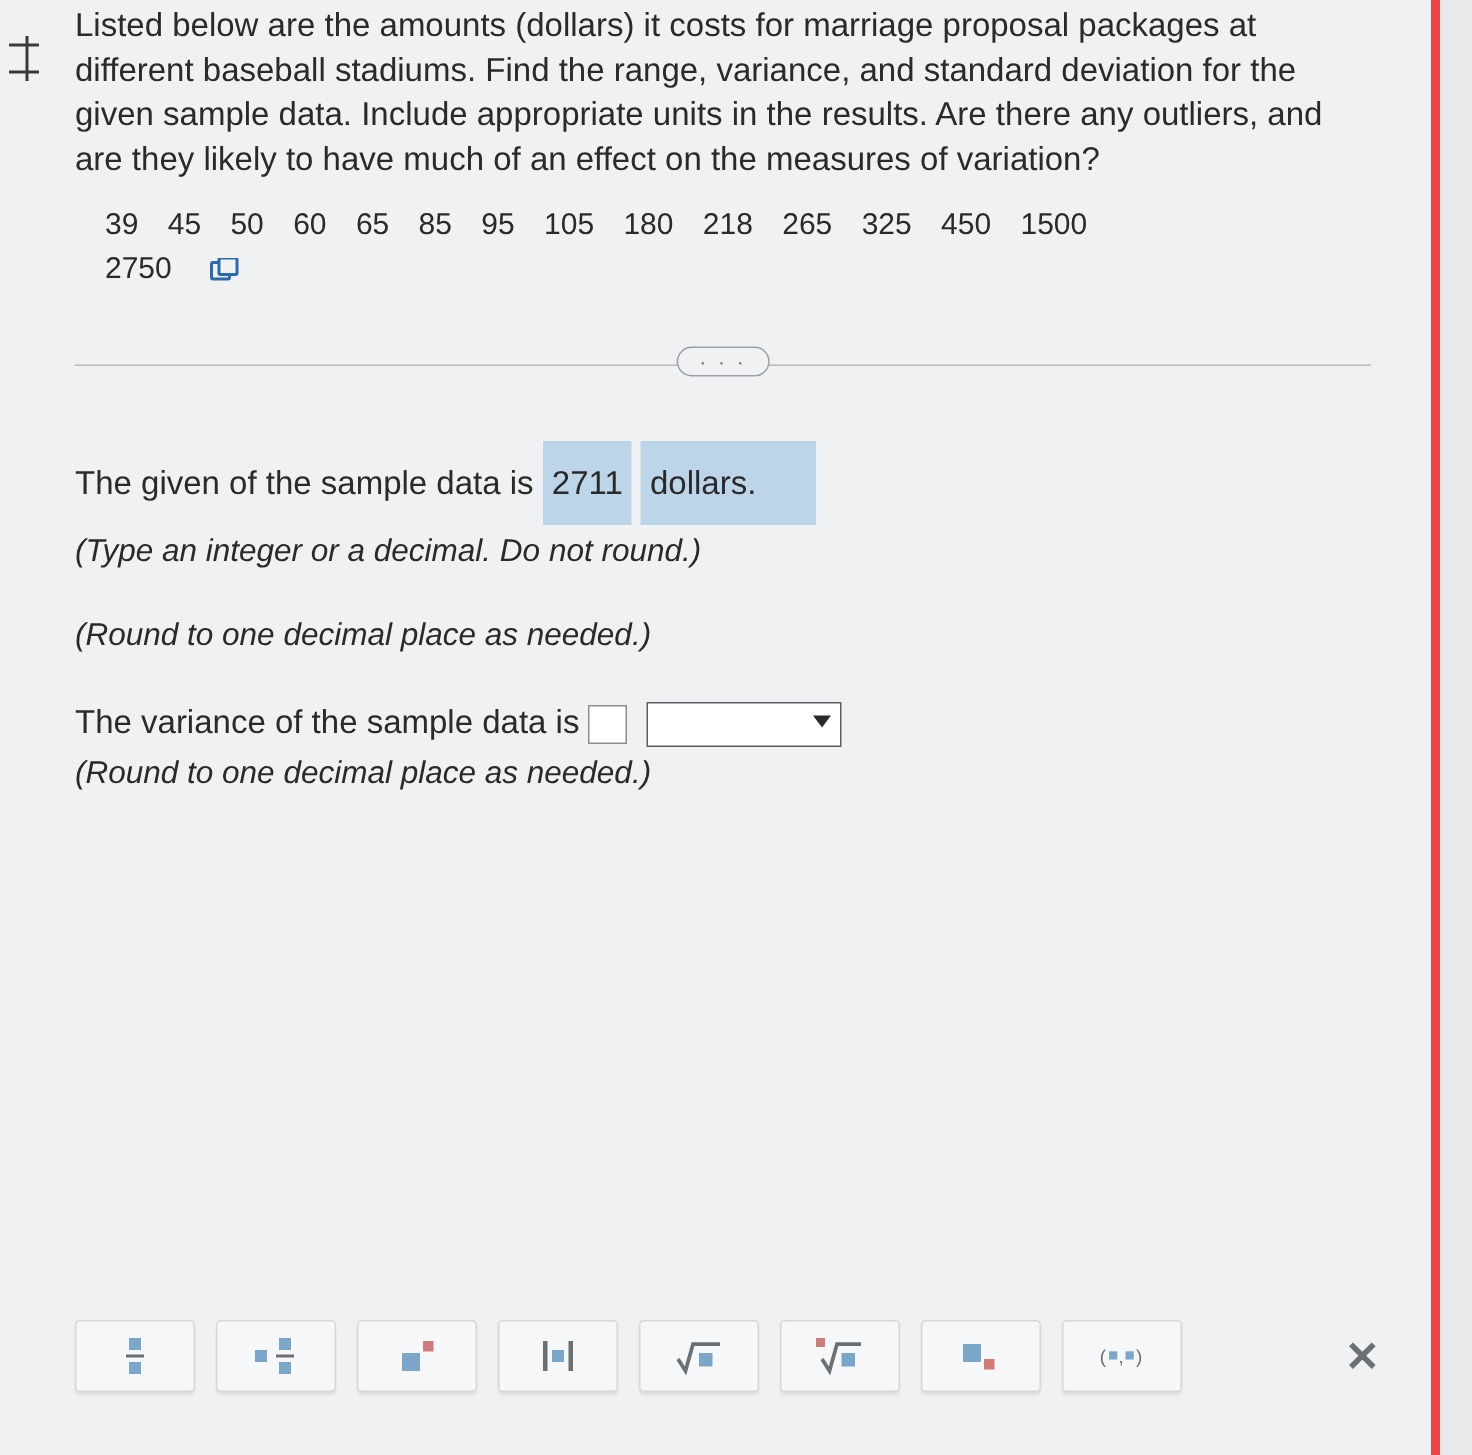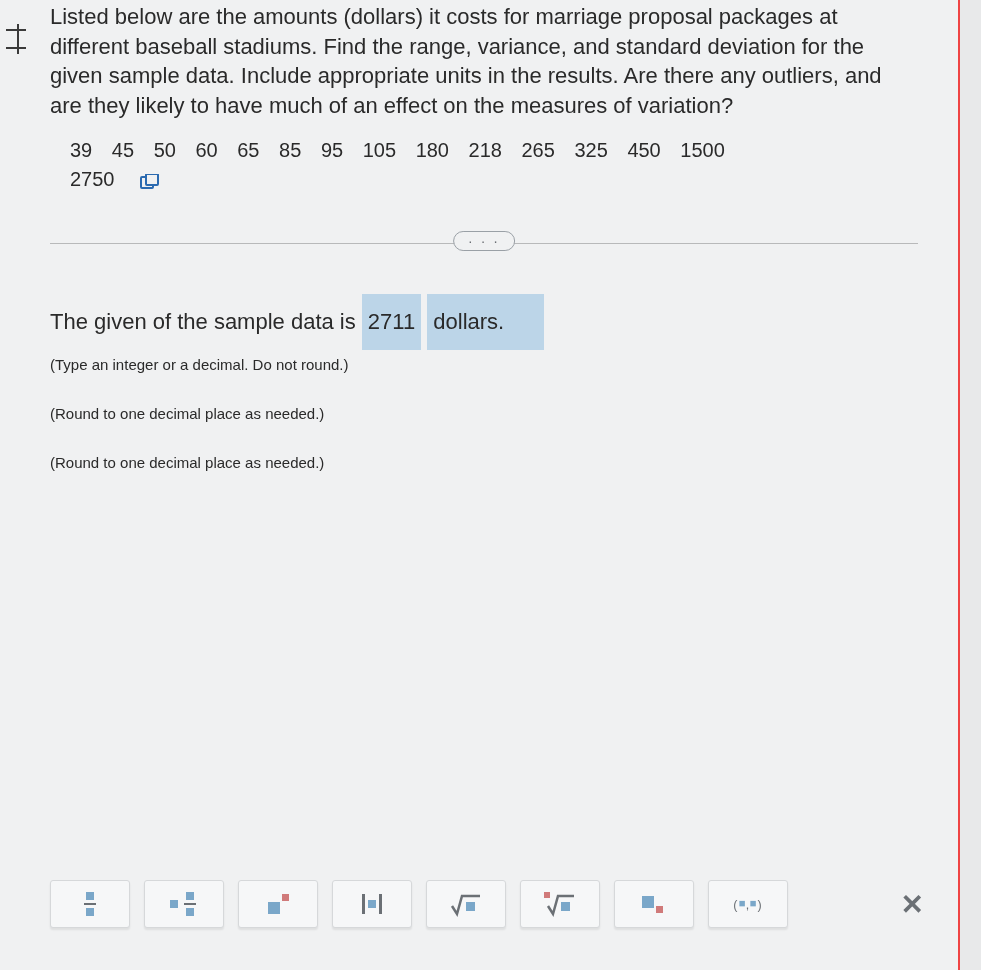--- a/index.html
+++ b/index.html
@@ -10,21 +10,21 @@
   height: 970px;
   position: relative;
   overflow: hidden;
 }
 .page {
   background: #f0f1f2;
   width: 960px;
   min-height: 970px;
   padding: 0 40px 0 50px;
   position: relative;
-  border-right: 2px solid #ef4444;
+  border-right: 6px solid #ef4444;
 }
 .question-text {
   font-size: 22px;
   color: #2a2a2a;
   line-height: 1.35;
   padding-top: 2px;
   padding-bottom: 18px;
 }
 .data-values {
   font-size: 20px;
@@ -100,22 +100,23 @@
 }
 .dropdown .caret {
   position: absolute;
   right: 6px; top: 8px;
   width: 0; height: 0;
   border-left: 6px solid transparent;
   border-right: 6px solid transparent;
   border-top: 8px solid #2a2a2a;
 }
 .hint {
-  font-size: 15px;
-  color: #2a2a2a;
+  font-size: 21px;
+  color: #2a2a2a;
+  font-style: italic;
 }
 .toolbar {
   position: absolute;
   bottom: 36px;
   left: 50px;
   right: 24px;
   height: 60px;
   display: flex;
   gap: 14px;
   align-items: center;
@@ -203,20 +204,25 @@
       <span class="filled" style="padding-right:40px;">dollars.</span>
     </div>
     <div class="hint">(Type an integer or a decimal. Do not round.)</div>
   </div>
 
   <div class="answer-block">
     <div class="hint">(Round to one decimal place as needed.)</div>
   </div>
 
   <div class="answer-block">
+    <div class="answer-line">
+      <span>The variance of the sample data is</span>
+      <span class="empty-box"></span>
+      <span class="dropdown"><span class="caret"></span></span>
+    </div>
     <div class="hint">(Round to one decimal place as needed.)</div>
   </div>
 
   <div class="toolbar">
     <div class="tool-btn">
       <svg viewBox="0 0 36 28">
           <rect x="14" y="2" width="8" height="8" fill="#7aa7c9"></rect>
           <rect x="12" y="13" width="12" height="2" fill="#6b7075"></rect>
           <rect x="14" y="18" width="8" height="8" fill="#7aa7c9"></rect>
         </svg>

